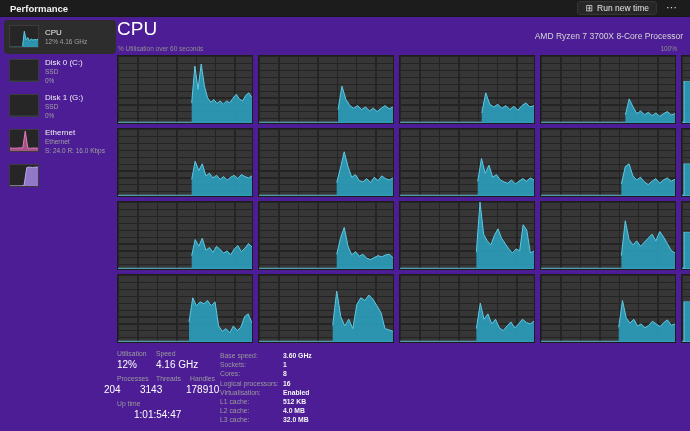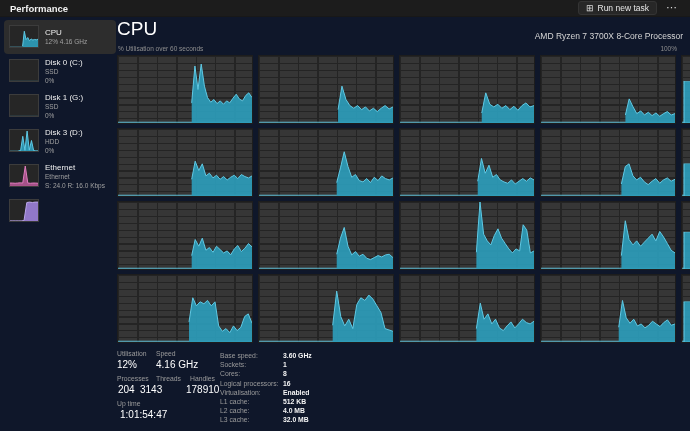--- a/index.html
+++ b/index.html
@@ -1,19 +1,19 @@
 <!DOCTYPE html>
 <html><head>
 <meta charset="utf-8">
 <style>
   * { margin:0; padding:0; box-sizing:border-box; }
   html,body { background:#000; }
   .window {
     position:relative; width:690px; height:431px; overflow:hidden;
-    background:#0f172a; font-family:"Liberation Sans", sans-serif;
+    background:#4c1d95; font-family:"Liberation Sans", sans-serif;
     color:#fff;
     padding-left:31px;
   }
   .titlebar { position:absolute; left:0; top:0; width:690px; height:17px; background:#1c1c1c; border-bottom:1px solid #181818; }
   .app-title { position:absolute; left:10px; top:3px; font-size:9.5px; font-weight:bold; color:#f2f2f2; }
   .run-task-btn { position:absolute; right:33px; top:1px; height:14px; display:flex; align-items:center; gap:4px;
     padding:0 7px; border-radius:3px; background:#272727; border:1px solid #343434; color:#e6e6e6; font-size:8.5px; cursor:default; }
   .run-task-btn .glyph { font-size:9px; color:#dcdcdc; }
   .more-btn { position:absolute; right:8px; top:0px; font-size:11px; color:#d8d8d8; letter-spacing:1px; padding:1px 4px; }
   
@@ -49,21 +49,21 @@
   .d-value { font-size:6.8px; font-weight:bold; color:#f5f5f5; }
 </style>
 </head>
 <body>
 
 <div class="window">
   <div class="titlebar">
     <span class="app-title">Performance</span>
     <span class="run-task-btn">
       <span class="glyph">⊞</span>
-      <span>Run new task</span>
+      <span>Run new time</span>
     </span>
     <span class="more-btn">⋯</span>
   </div>
 
   <div class="sidebar">
       <div class="side-item selected">
         <div class="thumb">
           <svg viewBox="0 0 100 100" preserveAspectRatio="none" style="position: absolute; left: 0px; top: 0px; width: 100%; height: 100%;">
             <line x1="0" y1="98.8" x2="100" y2="98.8" stroke="#5fc9e4" stroke-width="1.6" opacity="0.9"></line>
             <polygon points="45,100 45.0,96.0 51.1,25.0 57.2,65.0 63.3,55.0 69.4,70.0 75.6,62.0 81.7,67.0 87.8,64.0 93.9,66.0 100.0,63.0 100,100" fill="#2d9cba" fill-opacity="0.92"></polygon>
@@ -95,34 +95,20 @@
         </div>
         <div class="side-text">
           <span class="side-name">Disk 1 (G:)</span>
           <span class="side-sub">SSD</span>
           <span class="side-sub">0%</span>
         </div>
       </div>
       <div class="side-item">
         <div class="thumb">
           <svg viewBox="0 0 100 100" preserveAspectRatio="none" style="position: absolute; left: 0px; top: 0px; width: 100%; height: 100%;">
-            <line x1="0" y1="98.8" x2="100" y2="98.8" stroke="#5fc9e4" stroke-width="1.6" opacity="0.9"></line>
-            <polygon points="30,100 30.0,100.0 37.8,98.0 45.6,30.0 53.3,97.0 61.1,5.0 68.9,96.0 76.7,50.0 84.4,98.0 92.2,100.0 100.0,100.0 100,100" fill="#2d9cba" fill-opacity="0.92"></polygon>
-            <polyline points="30.0,100.0 37.8,98.0 45.6,30.0 53.3,97.0 61.1,5.0 68.9,96.0 76.7,50.0 84.4,98.0 92.2,100.0 100.0,100.0" fill="none" stroke="#5fc9e4" stroke-width="1" vector-effect="non-scaling-stroke" style="vector-effect:non-scaling-stroke"></polyline>
-          </svg>
-        </div>
-        <div class="side-text">
-          <span class="side-name">Disk 3 (D:)</span>
-          <span class="side-sub">HDD</span>
-          <span class="side-sub">0%</span>
-        </div>
-      </div>
-      <div class="side-item">
-        <div class="thumb">
-          <svg viewBox="0 0 100 100" preserveAspectRatio="none" style="position: absolute; left: 0px; top: 0px; width: 100%; height: 100%;">
             <line x1="0" y1="98.8" x2="100" y2="98.8" stroke="#e07cbe" stroke-width="1.6" opacity="0.9"></line>
             <polygon points="0,100 0.0,86.0 9.1,86.0 18.2,87.0 27.3,86.0 36.4,85.0 45.5,86.0 54.5,5.0 63.6,86.0 72.7,87.0 81.8,86.0 90.9,86.0 100.0,87.0 100,100" fill="#b05690" fill-opacity="0.92"></polygon>
             <polyline points="0.0,86.0 9.1,86.0 18.2,87.0 27.3,86.0 36.4,85.0 45.5,86.0 54.5,5.0 63.6,86.0 72.7,87.0 81.8,86.0 90.9,86.0 100.0,87.0" fill="none" stroke="#e07cbe" stroke-width="1" vector-effect="non-scaling-stroke" style="vector-effect:non-scaling-stroke"></polyline>
           </svg>
         </div>
         <div class="side-text">
           <span class="side-name">Ethernet</span>
           <span class="side-sub">Ethernet</span>
           <span class="side-sub">S: 24.0 R: 16.0 Kbps</span>
         </div>
@@ -281,28 +267,28 @@
         </svg>
       </div>
     </div>
 
   <span class="s-label" style="left:117px; top:350px;">Utilisation</span>
   <span class="s-value" style="left:117px; top:359px;">12%</span>
   <span class="s-label" style="left:156px; top:350px;">Speed</span>
   <span class="s-value" style="left:156px; top:359px;">4.16 GHz</span>
 
   <span class="s-label" style="left:117px; top:375px;">Processes</span>
-  <span class="s-value" style="left:118px; top:384px;">204</span>
+  <span class="s-value" style="left:104px; top:384px;">204</span>
   <span class="s-label" style="left:156px; top:375px;">Threads</span>
   <span class="s-value" style="left:140px; top:384px;">3143</span>
   <span class="s-label" style="left:190px; top:375px;">Handles</span>
   <span class="s-value" style="left:186px; top:384px;">178910</span>
 
   <span class="s-label" style="left:117px; top:400px;">Up time</span>
-  <span class="s-value" style="left:120px; top:409px;">1:01:54:47</span>
+  <span class="s-value" style="left:134px; top:409px;">1:01:54:47</span>
 
   <div class="details">
       <div class="d-row">
         <span class="d-label">Base speed:</span>
         <span class="d-value">3.60 GHz</span>
       </div>
       <div class="d-row">
         <span class="d-label">Sockets:</span>
         <span class="d-value">1</span>
       </div>

